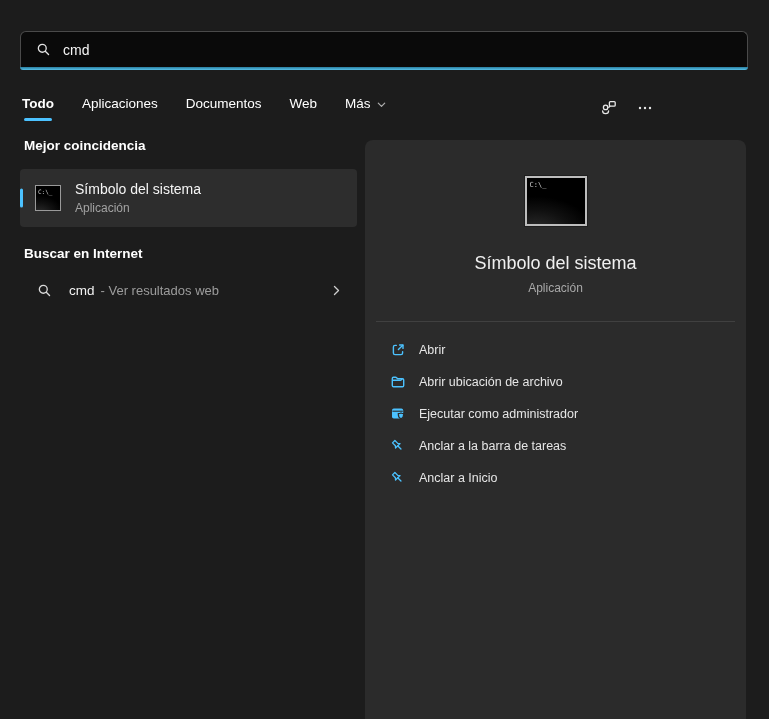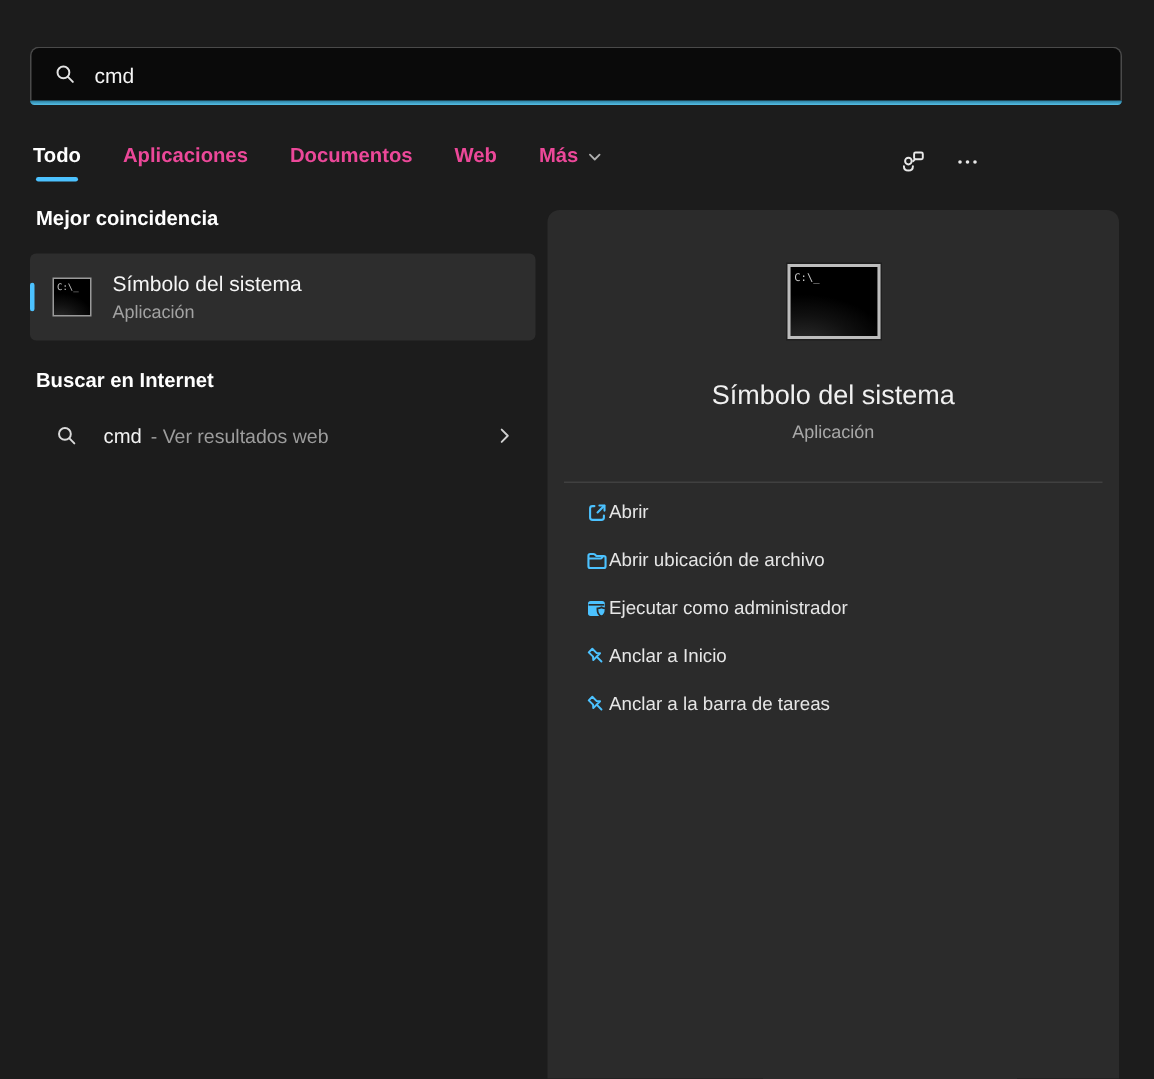--- a/index.html
+++ b/index.html
@@ -22,22 +22,22 @@
   .search-box{display:flex;align-items:center;gap:12px;height:36px;background:#0a0a0a;
     border:1px solid #4a4a4a;border-bottom:none;border-radius:6px 6px 0 0;padding:0 15px;cursor:text;}
   .search-box .icn{width:15px;height:15px;color:#e3e3e3;}
   .search-text{font-size:14px;color:#f5f5f5;}
   .search-underline{height:3px;border-radius:0 0 3px 3px;
     background:linear-gradient(180deg,var(--ul-top),var(--ul-bottom));}
 
   
   .tabs-row{position:absolute;left:20px;right:7px;top:94px;display:flex;align-items:center;}
   .tabs{display:flex;gap:24px;}
-  .tab{position:relative;background:none;border:none;color:#ec4899;font-size:13.5px;
-    font-family:inherit;padding:2px 2px 10px;display:flex;align-items:center;gap:5px;cursor:pointer;font-weight:bold;}
+  .tab{position:relative;background:none;border:none;color:#ffffff;font-size:13.5px;
+    font-family:inherit;padding:2px 2px 10px;display:flex;align-items:center;gap:5px;cursor:pointer;}
   .tab.active{color:#ffffff;font-weight:700;}
   .tab .icn{width:11px;height:11px;color:#b0b0b0;margin-top:2px;}
   .tab-underline{position:absolute;left:50%;transform:translateX(-50%);bottom:0;width:28px;height:3px;
     border-radius:2px;background:var(--accent);}
   .header-icons{margin-left:auto;display:flex;gap:12px;align-items:center;}
   .hbtn{background:none;border:none;color:#e8e8e8;width:24px;height:24px;display:flex;
     align-items:center;justify-content:center;cursor:pointer;border-radius:4px;font-family:inherit;}
   .hbtn .icn{width:18px;height:18px;}
 
   
@@ -67,21 +67,21 @@
   .cmd-icon.big .cmdtxt{font-size:7px;top:3px;left:3px;}
 
   
   .detail-card{position:absolute;left:365px;top:140px;width:381px;height:579px;
     background:var(--panel);border-radius:8px 8px 0 0;}
   .detail-icon-wrap{display:flex;justify-content:center;padding-top:36px;}
   .detail-title{text-align:center;margin-top:27px;font-size:18px;color:#f0f0f0;}
   .detail-subtitle{text-align:center;margin-top:7px;font-size:12px;color:#a8a8a8;}
   .divider{height:1px;background:#404040;margin:26px 11px 0;}
   .actions{list-style:none;margin-top:12px;padding:0 12px;}
-  .action{height:32px;display:flex;align-items:flex-start;padding-left:13px;border-radius:4px;
+  .action{height:32px;display:flex;align-items:center;gap:13px;padding-left:13px;border-radius:4px;
     cursor:pointer;font-size:12.5px;color:#e6e6e6;}
   .action .icn{width:16px;height:16px;color:var(--accent);}
 </style>
 </head>
 <body>
 
 <div class="app">
 
   <div class="search-area">
     <div class="search-box">
@@ -217,29 +217,29 @@
         </li>
         <li class="action">
           <span class="icn">
             <svg viewBox="0 0 16 16">
               <g transform="rotate(-45 8 8)" fill="none" stroke="currentColor" stroke-width="1.3" stroke-linecap="round" stroke-linejoin="round">
                 <path d="M6.3 1.9h3.4v4.1l1.5 1.7H4.8l1.5-1.7z"></path>
                 <path d="M8 7.9v4.3"></path>
               </g>
             </svg>
           </span>
-          <span>Anclar a Inicio</span>
+          <span>Anclar a la barra de tareas</span>
         </li>
         <li class="action">
           <span class="icn">
             <svg viewBox="0 0 16 16">
               <g transform="rotate(-45 8 8)" fill="none" stroke="currentColor" stroke-width="1.3" stroke-linecap="round" stroke-linejoin="round">
                 <path d="M6.3 1.9h3.4v4.1l1.5 1.7H4.8l1.5-1.7z"></path>
                 <path d="M8 7.9v4.3"></path>
               </g>
             </svg>
           </span>
-          <span>Anclar a la barra de tareas</span>
+          <span>Anclar a Inicio</span>
         </li>
       </ul>
   </div>
 
 </div>
 
 </body></html>

